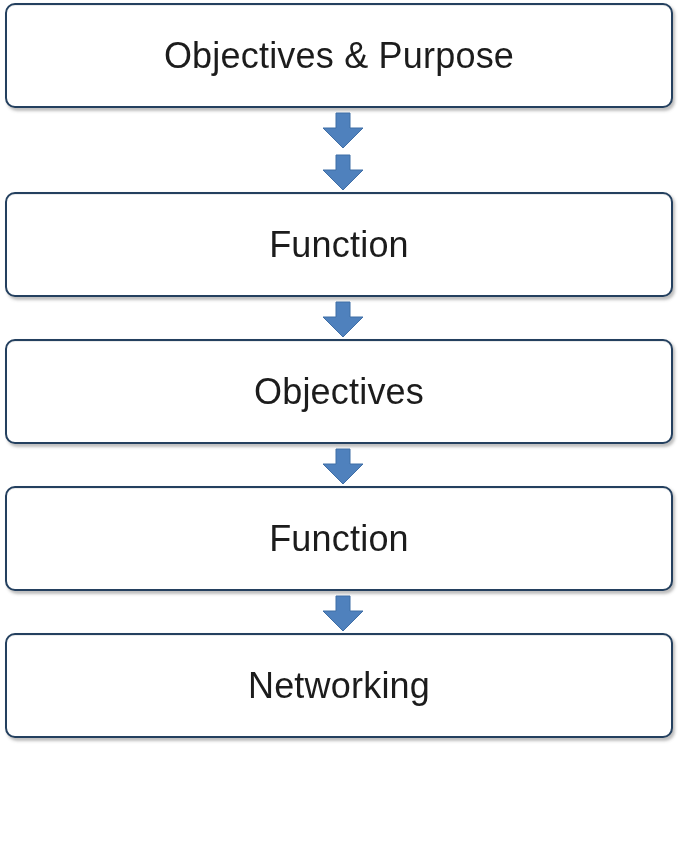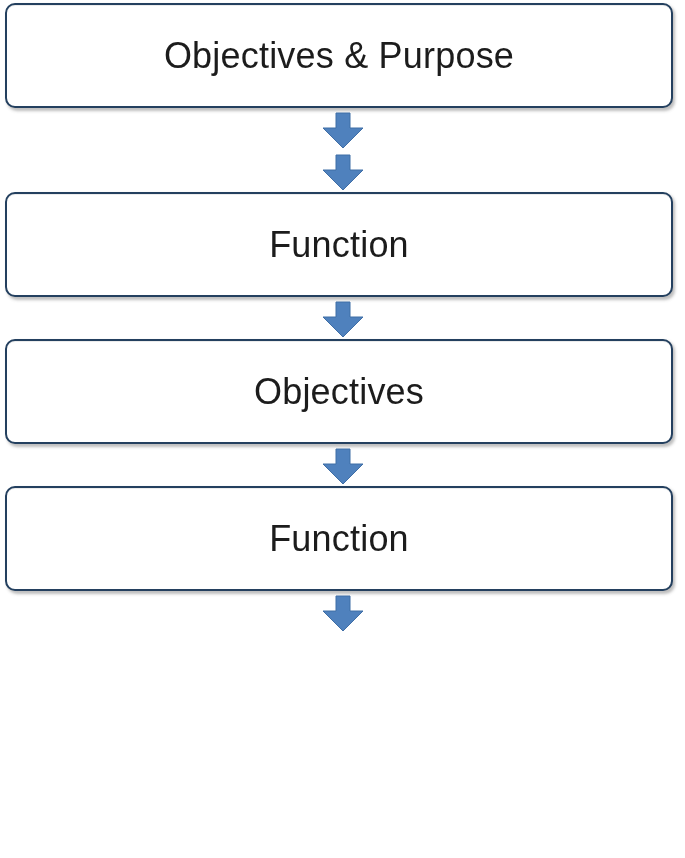--- a/index.html
+++ b/index.html
@@ -103,14 +103,17 @@
   <div class="node">
     <span class="node-label">Function</span>
   </div>
 
   <div class="arrow-row">
     <svg width="44" height="37" viewBox="0 0 44 37">
       <polygon class="arrow-shape" points="15,1 29,1 29,16 42,16 22,36 2,16 15,16"></polygon>
     </svg>
   </div>
 
+  <div class="node">
+    <span class="node-label">Networking</span>
+  </div>
 
 </div>
 
 </body></html>

